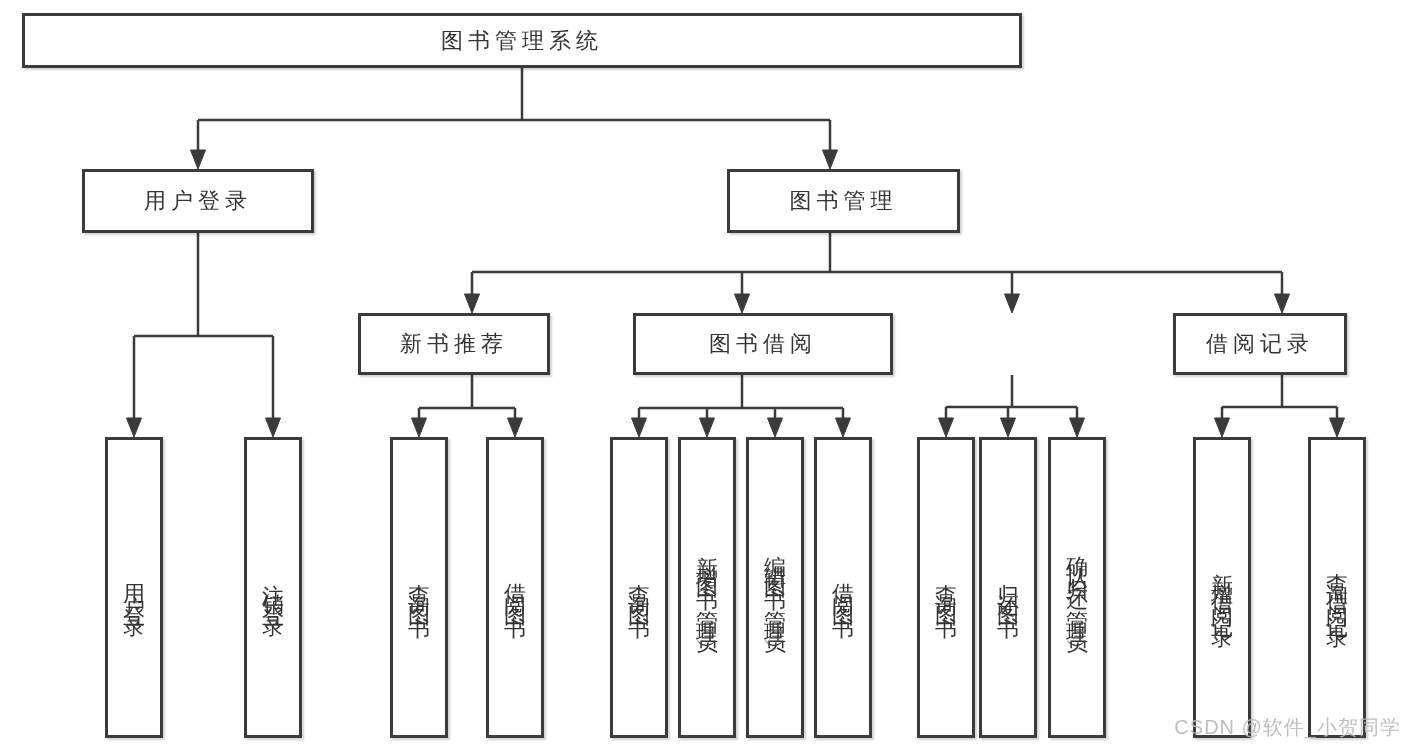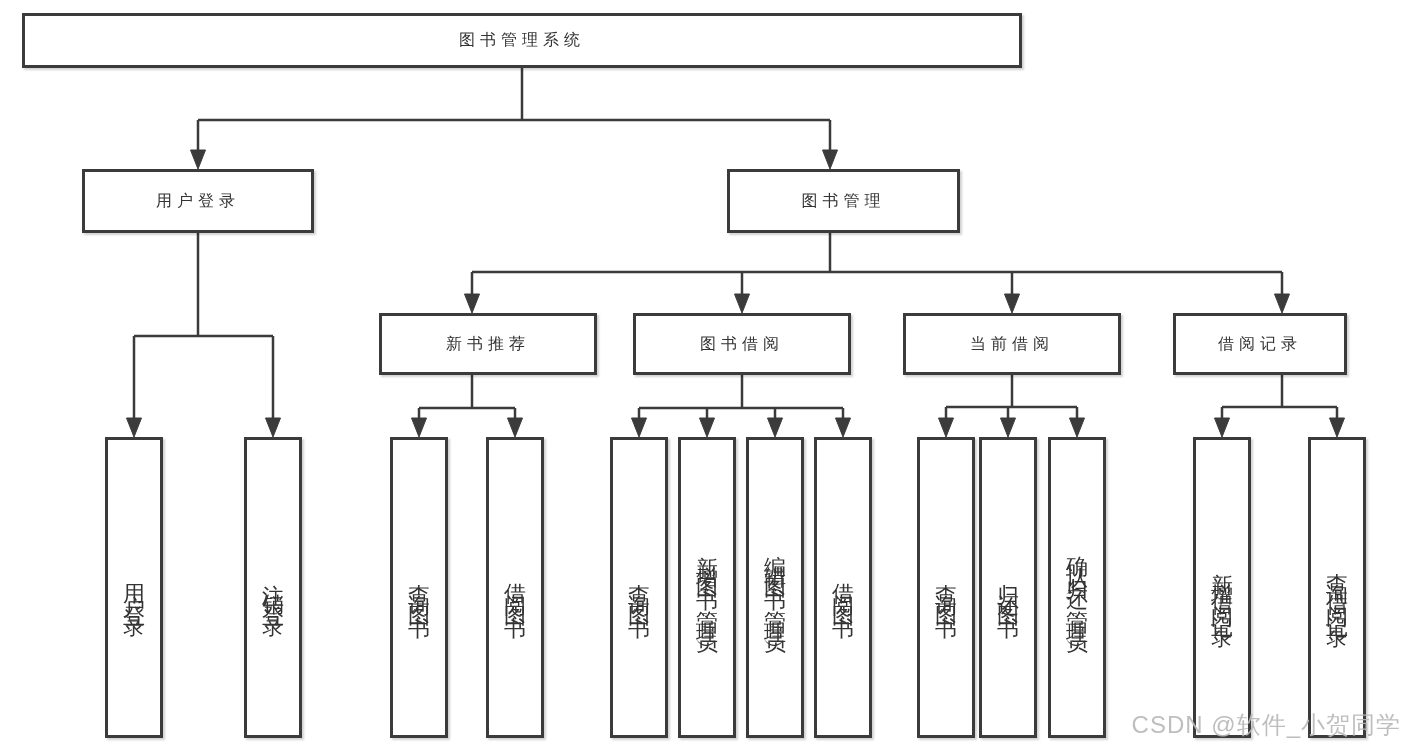--- a/index.html
+++ b/index.html
@@ -27,21 +27,21 @@
   .connector-layer polygon{fill:currentColor;stroke:currentColor;}
   .box{
     position:absolute;
     box-sizing:border-box;
     border:3px solid var(--line);
     background:var(--bg);
     color:var(--text);
     display:flex;
     align-items:center;
     justify-content:center;
-    font-size:16px;
+    font-size:22px;
     letter-spacing:5px;
     box-shadow:2px 2px 2px rgba(0,0,0,0.18);
     z-index:2;
   }
   .vbox{
     width:58px;
     height:301px;
     font-size:22px;
   }
   .vtext{
@@ -49,21 +49,21 @@
     text-orientation:mixed;
     letter-spacing:11px;
     line-height:1;
     white-space:nowrap;
   }
   .hlabel{white-space:nowrap;}
   .watermark{
     position:absolute;
     right:4px;
     bottom:6px;
-    font-size:24px;
+    font-size:20px;
     letter-spacing:1px;
     color:var(--watermark);
     opacity:0.92;
     z-index:10;
     white-space:nowrap;
   }
 </style>
 </head>
 <body>
 
@@ -142,28 +142,25 @@
     <span class="hlabel">图书管理系统</span>
   </div>
 
   <div class="box" style="left:82px;top:169px;width:232px;height:64px">
     <span class="hlabel">用户登录</span>
   </div>
   <div class="box" style="left:727px;top:169px;width:233px;height:64px">
     <span class="hlabel">图书管理</span>
   </div>
 
-  <div class="box" style="left:379px;top:313px;width:218px;height:62px">
+  <div class="box" style="left:358px;top:313px;width:192px;height:62px">
     <span class="hlabel">新书推荐</span>
   </div>
-  <div class="box" style="left:633px;top:313px;width:218px;height:62px">
+  <div class="box" style="left:633px;top:313px;width:260px;height:62px">
     <span class="hlabel">图书借阅</span>
-  </div>
-  <div class="box" style="left:903px;top:313px;width:218px;height:62px">
-    <span class="hlabel">当前借阅</span>
   </div>
   <div class="box" style="left:1173px;top:313px;width:174px;height:62px">
     <span class="hlabel">借阅记录</span>
   </div>
 
   <div class="box vbox" style="left:105px;top:437px">
     <span class="vtext">用户登录</span>
   </div>
   <div class="box vbox" style="left:244px;top:437px">
     <span class="vtext">注销登录</span>

